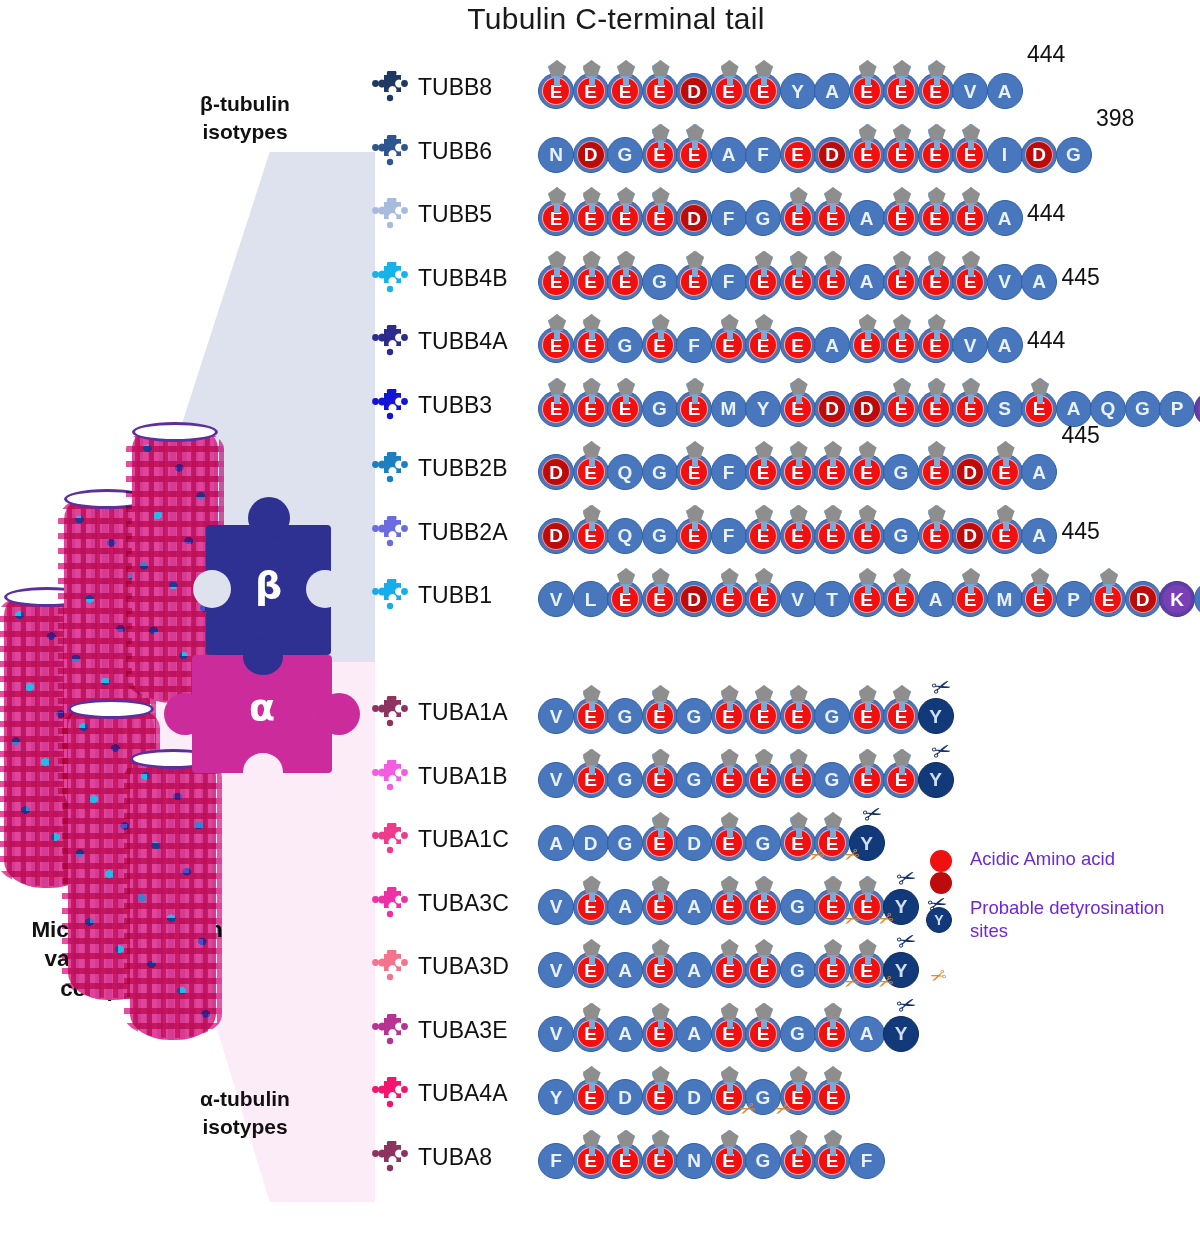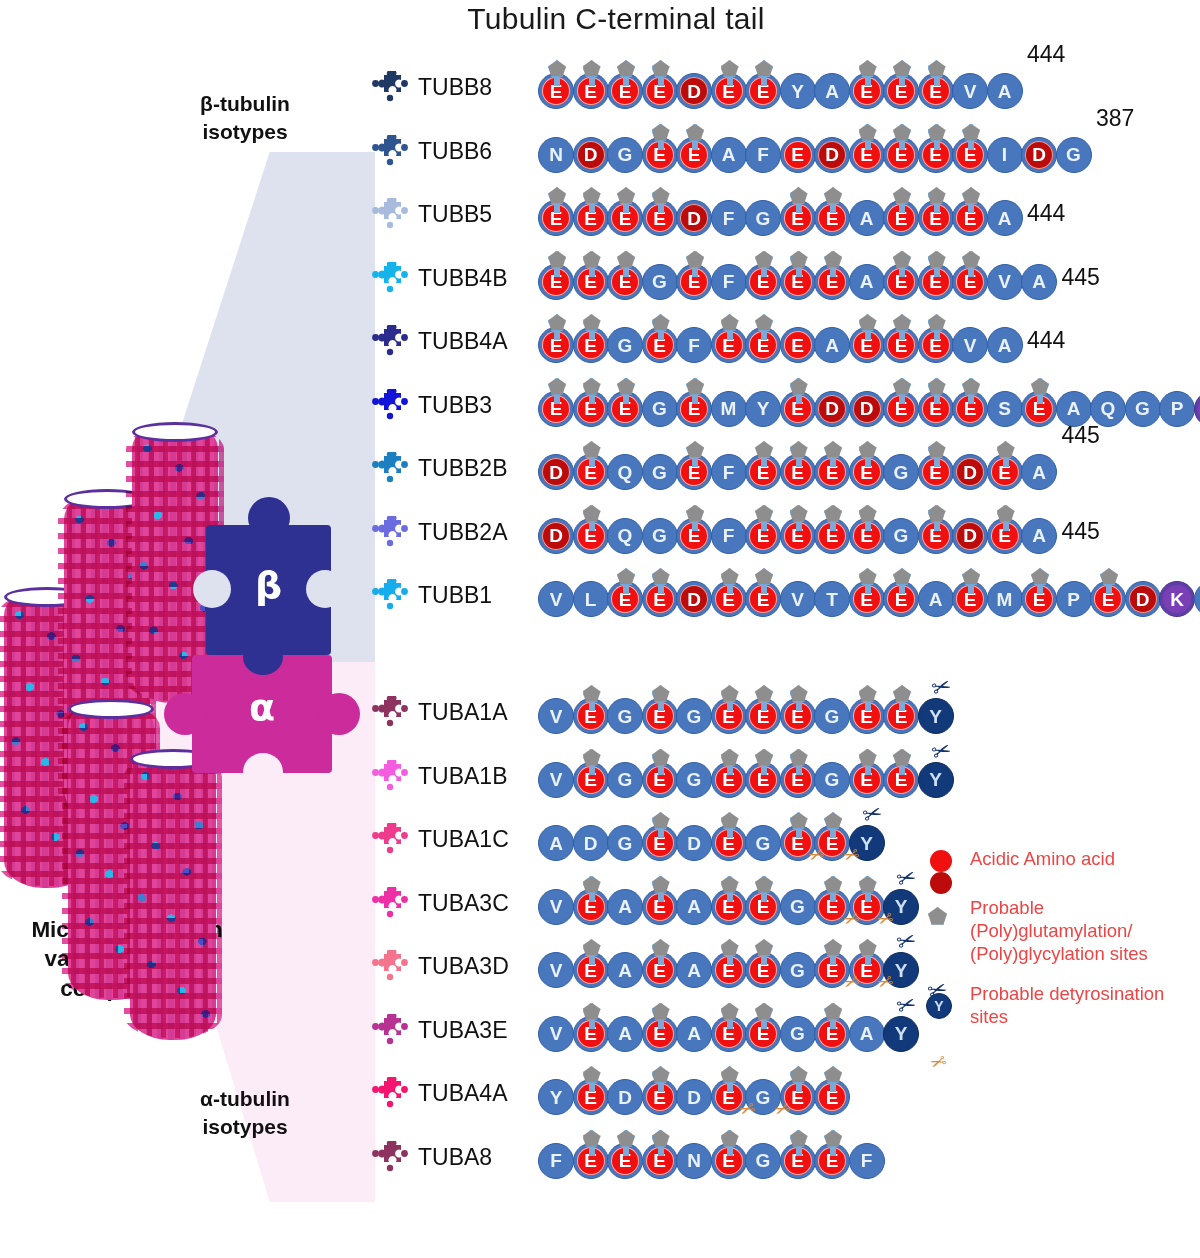--- a/index.html
+++ b/index.html
@@ -112,21 +112,21 @@
   }
   .scissor{position:absolute;font-size:23px;line-height:1;color:#13306e;
            transform:rotate(-18deg);}
   .scissor.orange{color:#e08a3c;font-size:19px;transform:rotate(160deg);}
   .endnum{
     position:absolute;font-size:23px;color:#111;white-space:nowrap;
   }
   
   #legend{position:absolute;left:918px;top:848px;width:280px;}
   .leg-item{position:relative;margin-bottom:17px;padding-left:52px;}
-  .leg-text{font-size:18.5px;color:#ef4444;line-height:1.24;}
+  .leg-text{font-size:18.5px;color:#6d28d9;line-height:1.24;}
   .dot{position:absolute;border-radius:50%;}
   .leg-pent{
     position:absolute;left:10px;top:10px;width:19px;height:18px;background:#8e8e8e;
     border:1.5px solid #9aaab8;box-sizing:border-box;
     clip-path:polygon(50% 0%, 100% 38%, 81% 100%, 19% 100%, 0% 38%);
   }
 </style>
 </head>
 <body>
 
@@ -327,21 +327,21 @@
         <span class="res" style="left:448.5px">
           <span class="core">I</span>
         </span>
         <span class="res acidicD" style="left:483px">
           <span class="core">D</span>
         </span>
         <span class="res" style="left:517.5px">
           <span class="core">G</span>
         </span>
       </span>
-      <span class="endnum" style="left:726px;top:-24px">387</span>
+      <span class="endnum" style="left:726px;top:-24px">398</span>
     </div>
     <div class="row" style="left: 370px; top: 192px;">
       <span class="mini-puzzle"><svg viewBox="0 0 40 40" width="40" height="40">
           <path fill="#a8bbdd" d="M14 4 h5 a4 4 0 1 1 7 0 h5 v5 a4 4 0 1 0 0 7 v5 h-5 a4 4 0 1 0-7 0 h-5 v-5 a4 4 0 1 1 0-7 z"></path>
           <circle fill="#a8bbdd" cx="5.5" cy="12.5" r="3.4"></circle>
           <circle fill="#a8bbdd" cx="34.5" cy="12.5" r="3.4"></circle>
           <circle fill="#a8bbdd" cx="20" cy="2.5" r="3.2"></circle>
           <circle fill="#a8bbdd" cx="20" cy="27" r="3.2"></circle>
         </svg></span>
       <span class="iso-label">TUBB5</span>
@@ -1345,18 +1345,17 @@
         </span>
         <span class="res" style="left:310.5px">
           <span class="core">F</span>
         </span>
       </span>
     </div>
   </div>
 
 <div id="legend">
     <div class="leg-item" style="margin-bottom: 26px;"><span class="dot" style="left:12px;top:2px;width:22px;height:22px;background:#f01010"></span><span class="dot" style="left:12px;top:24px;width:22px;height:22px;background:#bb0b0b"></span><span class="leg-text">Acidic Amino acid</span></div>
-    <div class="leg-item"><span class="leg-pent"></span><span class="leg-text">Probable (Poly)glutamylation/ (Poly)glycylation sites</span></div>
     <div class="leg-item"><span class="scissor" style="left:10px;top:-4px;">✂</span><span class="res tyr" style="left:8px;top:10px;width:26px;height:26px;position:absolute;">
         <span class="core" style="width:20px;height:20px;font-size:14px;">Y</span>
       </span><span class="leg-text">Probable detyrosination sites</span></div>
     <div class="leg-item"><span class="scissor orange" style="left:12px;top:6px;">✂</span></div>
   </div>
 
 </body></html>

